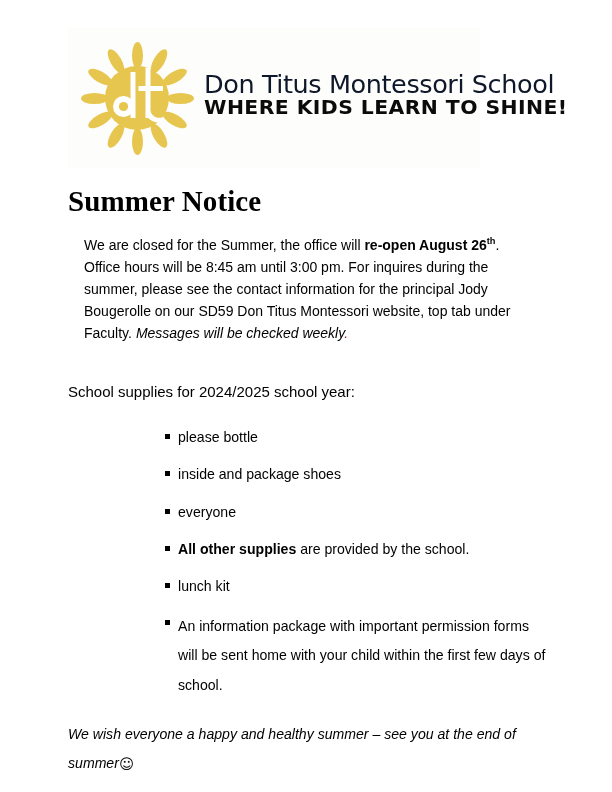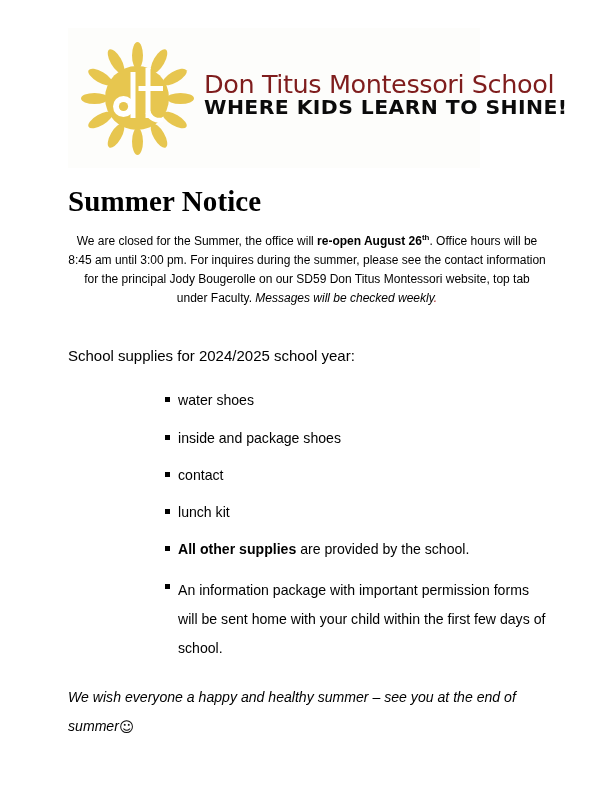--- a/index.html
+++ b/index.html
@@ -74,21 +74,21 @@
 
   .logo-text {
     flex: 1 1 auto;
     padding-left: 4px;
     padding-bottom: 6px;
   }
   .logo-name {
     font-family: "DejaVu Sans", sans-serif;
     font-size: 25.5px;
     letter-spacing: -0.4px;
-    color: #7f1d1d;
+    color: #0f172a;
     line-height: 1.02;
     white-space: nowrap;
   }
   .logo-tagline {
     font-family: "DejaVu Sans", sans-serif;
     font-weight: bold;
     font-size: 19.5px;
     letter-spacing: 0.4px;
     color: #0b0b0b;
     line-height: 1.05;
@@ -109,24 +109,24 @@
   h1.notice-title {
     font-family: "Liberation Serif", serif;
     font-weight: bold;
     font-size: 29px;
     line-height: 1.1;
     margin: 0 0 14px 0;
     letter-spacing: 0.1px;
   }
 
   p.para {
-    font-size: 12px;
+    font-size: 14px;
     line-height: 1.58;
-    margin: 0;
-    text-align: center;
+    margin: 16px;
+    text-align: left;
   }
   .b { font-weight: bold; }
   .i { font-style: italic; }
   sup {
     font-size: 0.66em;
     vertical-align: super;
     line-height: 0;
   }
   .red-dot { color: #9e1b1b; }
 
@@ -223,33 +223,33 @@
   <div class="doc">
 
     <h1 class="notice-title">Summer Notice</h1>
 
     <p class="para"><span>We are closed for the Summer, the office will </span><span class="b">re-open August 26</span><sup class="b">th</sup><span>. Office hours will be 8:45 am until 3:00 pm. For inquires during the summer, please see the contact information for the principal Jody Bougerolle on our SD59 Don Titus Montessori website, top tab under Faculty. </span><span class="i">Messages will be checked weekly</span><span class="i red-dot">.</span></p>
 
     <h2 class="supplies-heading">School supplies for 2024/2025 school year:</h2>
 
     <ul class="supplies-list">
       <li>
-        <span class="sq-bullet"></span><span>water shoes</span>
+        <span class="sq-bullet"></span><span>please bottle</span>
       </li>
       <li>
         <span class="sq-bullet"></span><span>inside and package shoes</span>
       </li>
       <li>
-        <span class="sq-bullet"></span><span>contact</span>
+        <span class="sq-bullet"></span><span>everyone</span>
+      </li>
+      <li>
+        <span class="sq-bullet"></span><span class="b">All other supplies</span><span> are provided by the school.</span>
       </li>
       <li>
         <span class="sq-bullet"></span><span>lunch kit</span>
-      </li>
-      <li>
-        <span class="sq-bullet"></span><span class="b">All other supplies</span><span> are provided by the school.</span>
       </li>
       <li class="multiline">
         <span class="sq-bullet"></span><span>An information package with important permission forms will be sent home with your child within the first few days of school.</span>
       </li>
     </ul>
 
     <p class="closing"><span>We wish everyone a happy and healthy summer – see you at the end of summer</span><span class="smiley-glyph">☺</span></p>
 
   </div>
 </div>

